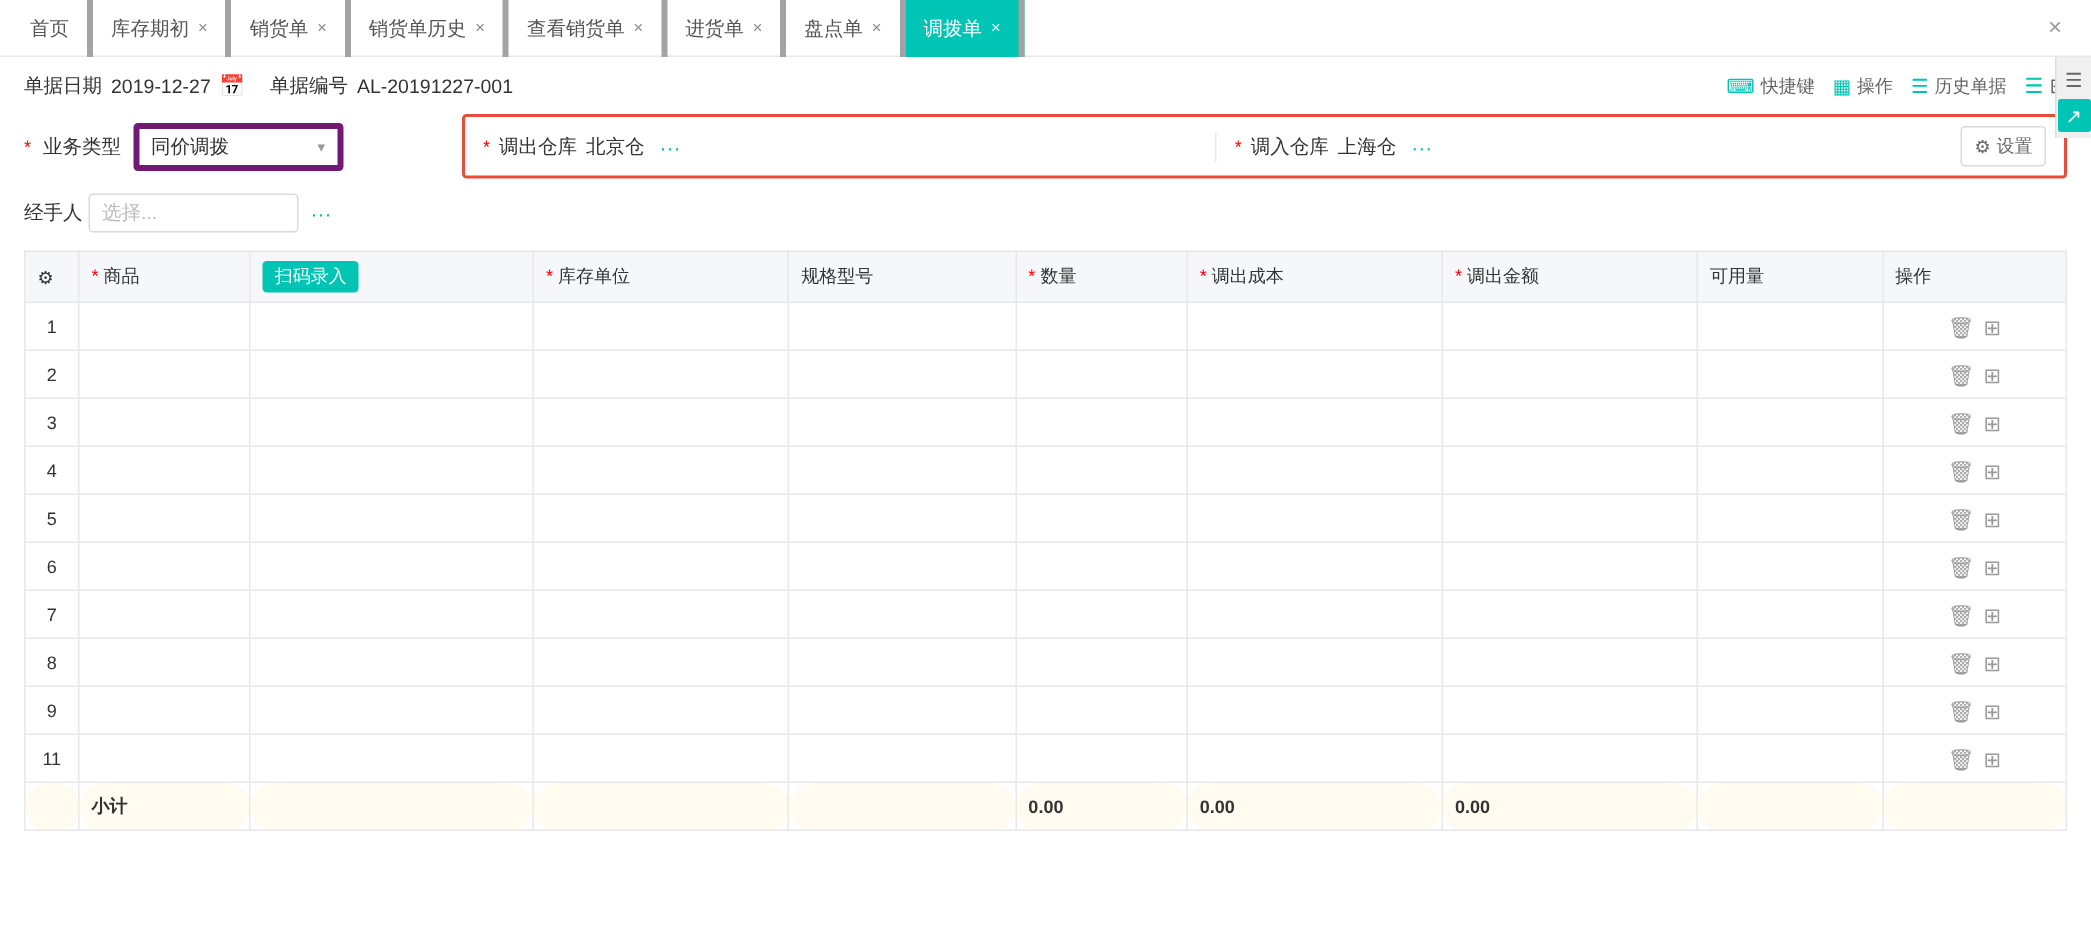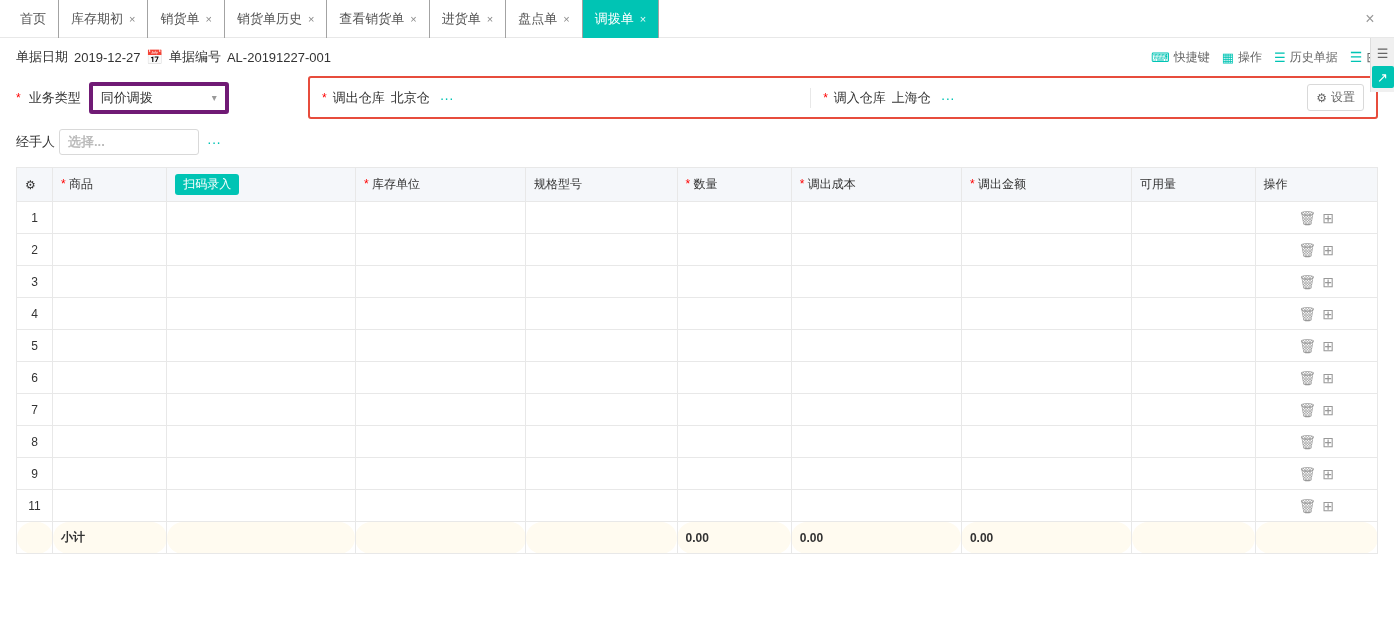--- a/index.html
+++ b/index.html
@@ -15,21 +15,21 @@
       padding: 0 8px;
     }
     .tab-item {
       display: flex;
       align-items: center;
       padding: 0 12px;
       height: 38px;
       cursor: pointer;
       font-size: 13px;
       color: #555;
-      border-right: 1px solid #a3a3a3;
+      border-right: 4px solid #a3a3a3;
       white-space: nowrap;
       gap: 6px;
     }
     .tab-item.active {
       background: #00c4b4;
       color: #fff;
     }
     .tab-item .close-x {
       font-size: 11px;
       color: inherit;
@@ -59,21 +59,21 @@
     
     .form-header {
       display: flex;
       align-items: center;
       justify-content: space-between;
       margin-bottom: 10px;
     }
     .form-header-left {
       display: flex;
       align-items: flex-end;
-      gap: 5px;
+      gap: 16px;
     }
     .field-group {
       display: flex;
       align-items: center;
       gap: 6px;
     }
     .field-label { color: #333; font-size: 13px; }
     .field-value { color: #333; font-size: 13px; }
     .date-icon {
       color: #00c4b4;
@@ -175,21 +175,20 @@
       margin-bottom: 12px;
     }
     .handler-placeholder {
       color: #bbb;
       border: 1px solid #d9d9d9;
       border-radius: 3px;
       padding: 3px 8px;
       min-width: 140px;
       cursor: pointer;
       font-size: 13px;
-      font-weight: bold;
     }
 
     
     .data-table {
       width: 100%;
       border-collapse: collapse;
       font-size: 12px;
     }
     .data-table thead tr {
       background: #f5f7fa;

